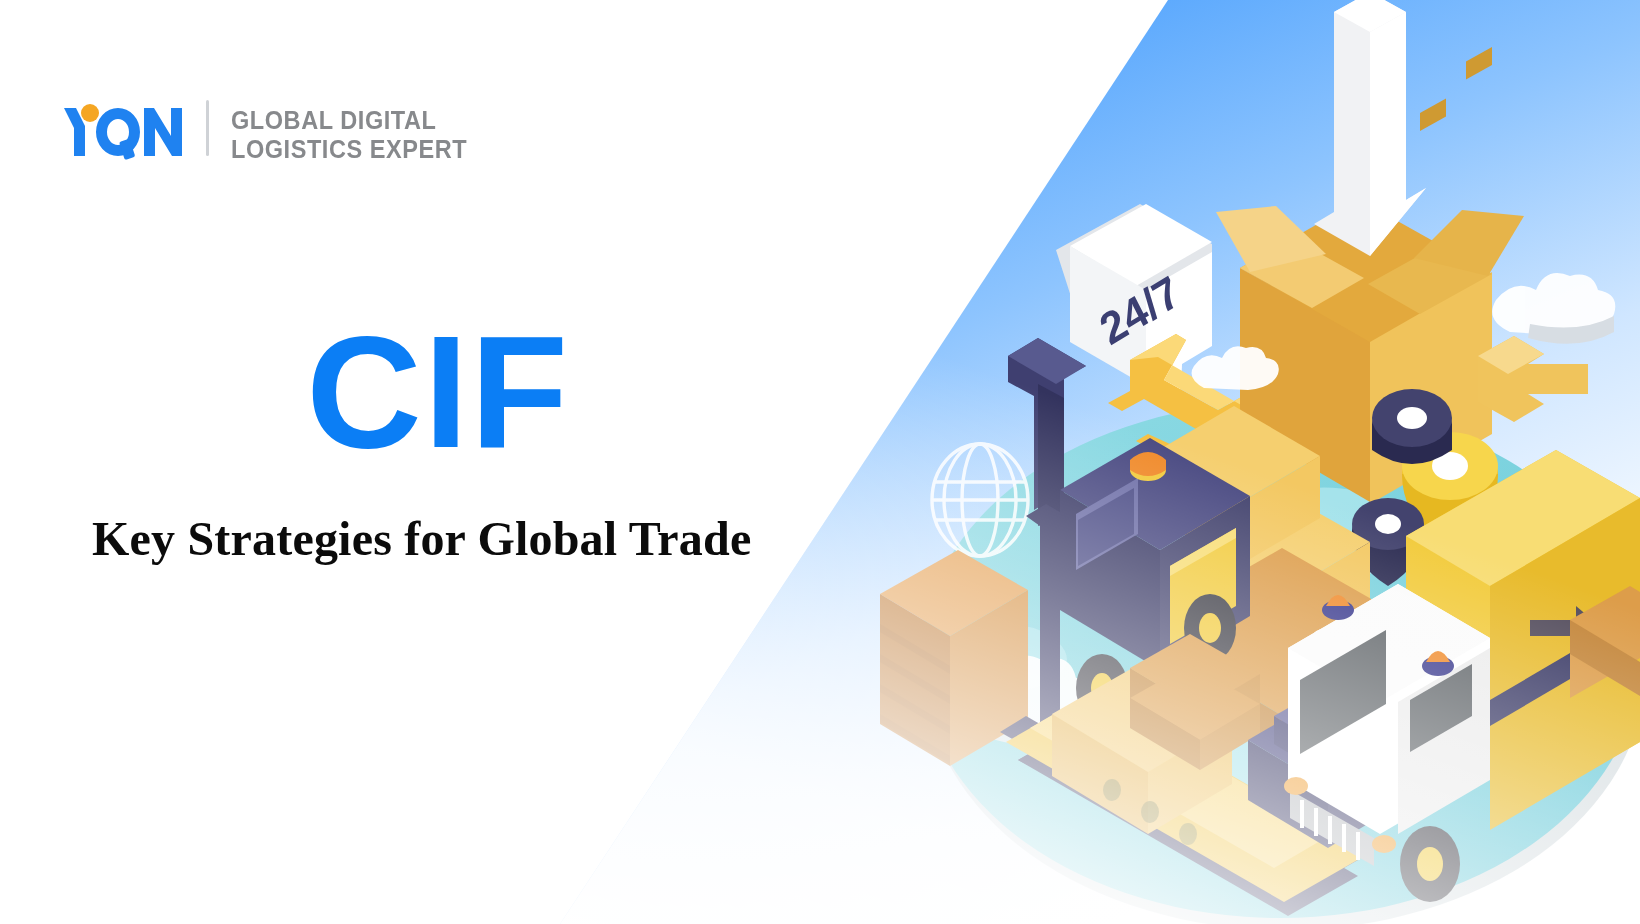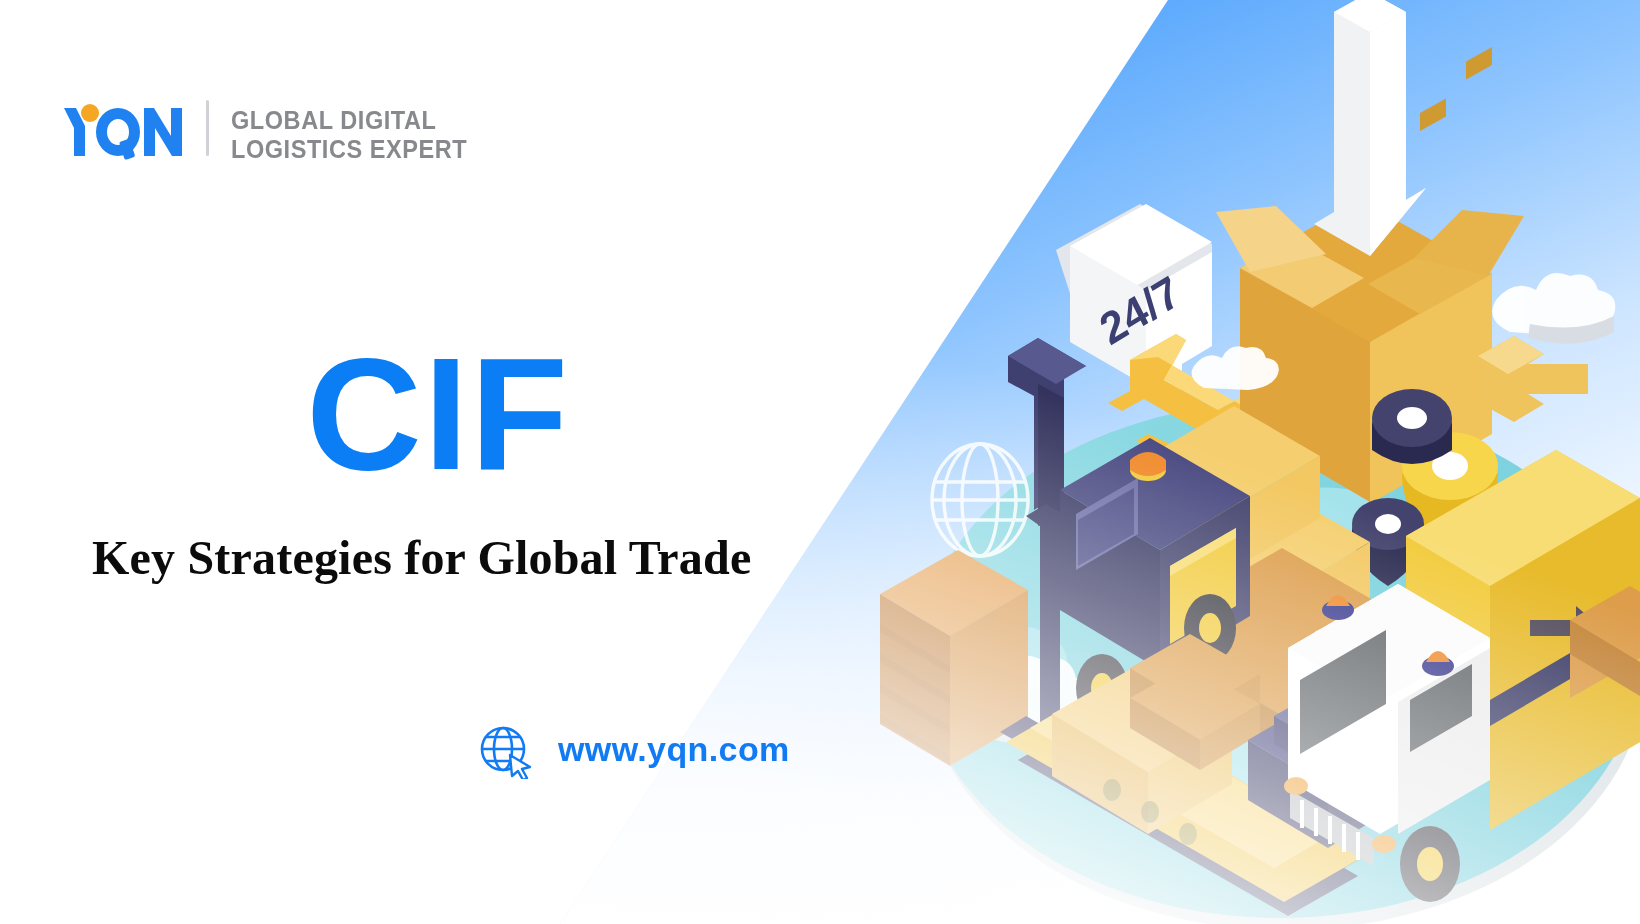--- a/index.html
+++ b/index.html
@@ -34,26 +34,26 @@
     transform:scaleX(.94);transform-origin:left center;
   }
 
   
   .headline{
     position:absolute;left:88px;top:186px;width:800px;
     font-weight:bold;font-size:78px;letter-spacing:3px;color:#36466a;
     font-family:"Liberation Sans",sans-serif;line-height:1;white-space:nowrap;
   }
   .term{
-    position:absolute;left:88px;top:334px;width:700px;text-align:center;
+    position:absolute;left:88px;top:312px;width:700px;text-align:center;
     font-weight:bold;font-size:160px;letter-spacing:2px;color:#0b7ef5;
     font-family:"Liberation Sans",sans-serif;line-height:1;
   }
   .subhead{
-    position:absolute;left:92px;top:534px;
+    position:absolute;left:92px;top:515px;
     font-family:"Liberation Serif",serif;font-weight:bold;font-size:48px;
     color:#0b0b0b;letter-spacing:.2px;line-height:1;white-space:nowrap;
   }
 
   
   .cta-btn{
     position:absolute;left:96px;top:712px;width:308px;height:74px;
     border:none;border-radius:37px;background:#0f80fb;cursor:pointer;
     color:#fff;font-family:"Liberation Sans",sans-serif;font-weight:bold;
     font-size:22px;letter-spacing:3.2px;padding:0;
@@ -338,25 +338,14 @@
     <div class="logo-tag">
       <span>GLOBAL DIGITAL</span>
       <span>LOGISTICS EXPERT</span>
     </div>
   </div>
 
   <div class="term">CIF</div>
   <div class="subhead">Key Strategies for Global Trade</div>
 
 
-  <div class="site-row">
-    <span class="globe-ico">
-      <svg viewBox="0 0 60 60" xmlns="http://www.w3.org/2000/svg" fill="none" stroke="#117bf4" stroke-width="2.6">
-        <circle cx="27" cy="30" r="21"></circle>
-        <ellipse cx="27" cy="30" rx="9" ry="21"></ellipse>
-        <path d="M6 30 h42 M9.5 18 h35 M9.5 42 h35"></path>
-        <path d="M34 36 l20 12 l-8 2 l5 9 l-4 2 l-5 -9 l-6 5 z" fill="#ffffff" stroke="#117bf4" stroke-width="2.4" stroke-linejoin="round"></path>
-      </svg>
-    </span>
-    <span class="site-url">www.yqn.com</span>
-  </div>
 
 </div>
 
 </body></html>

